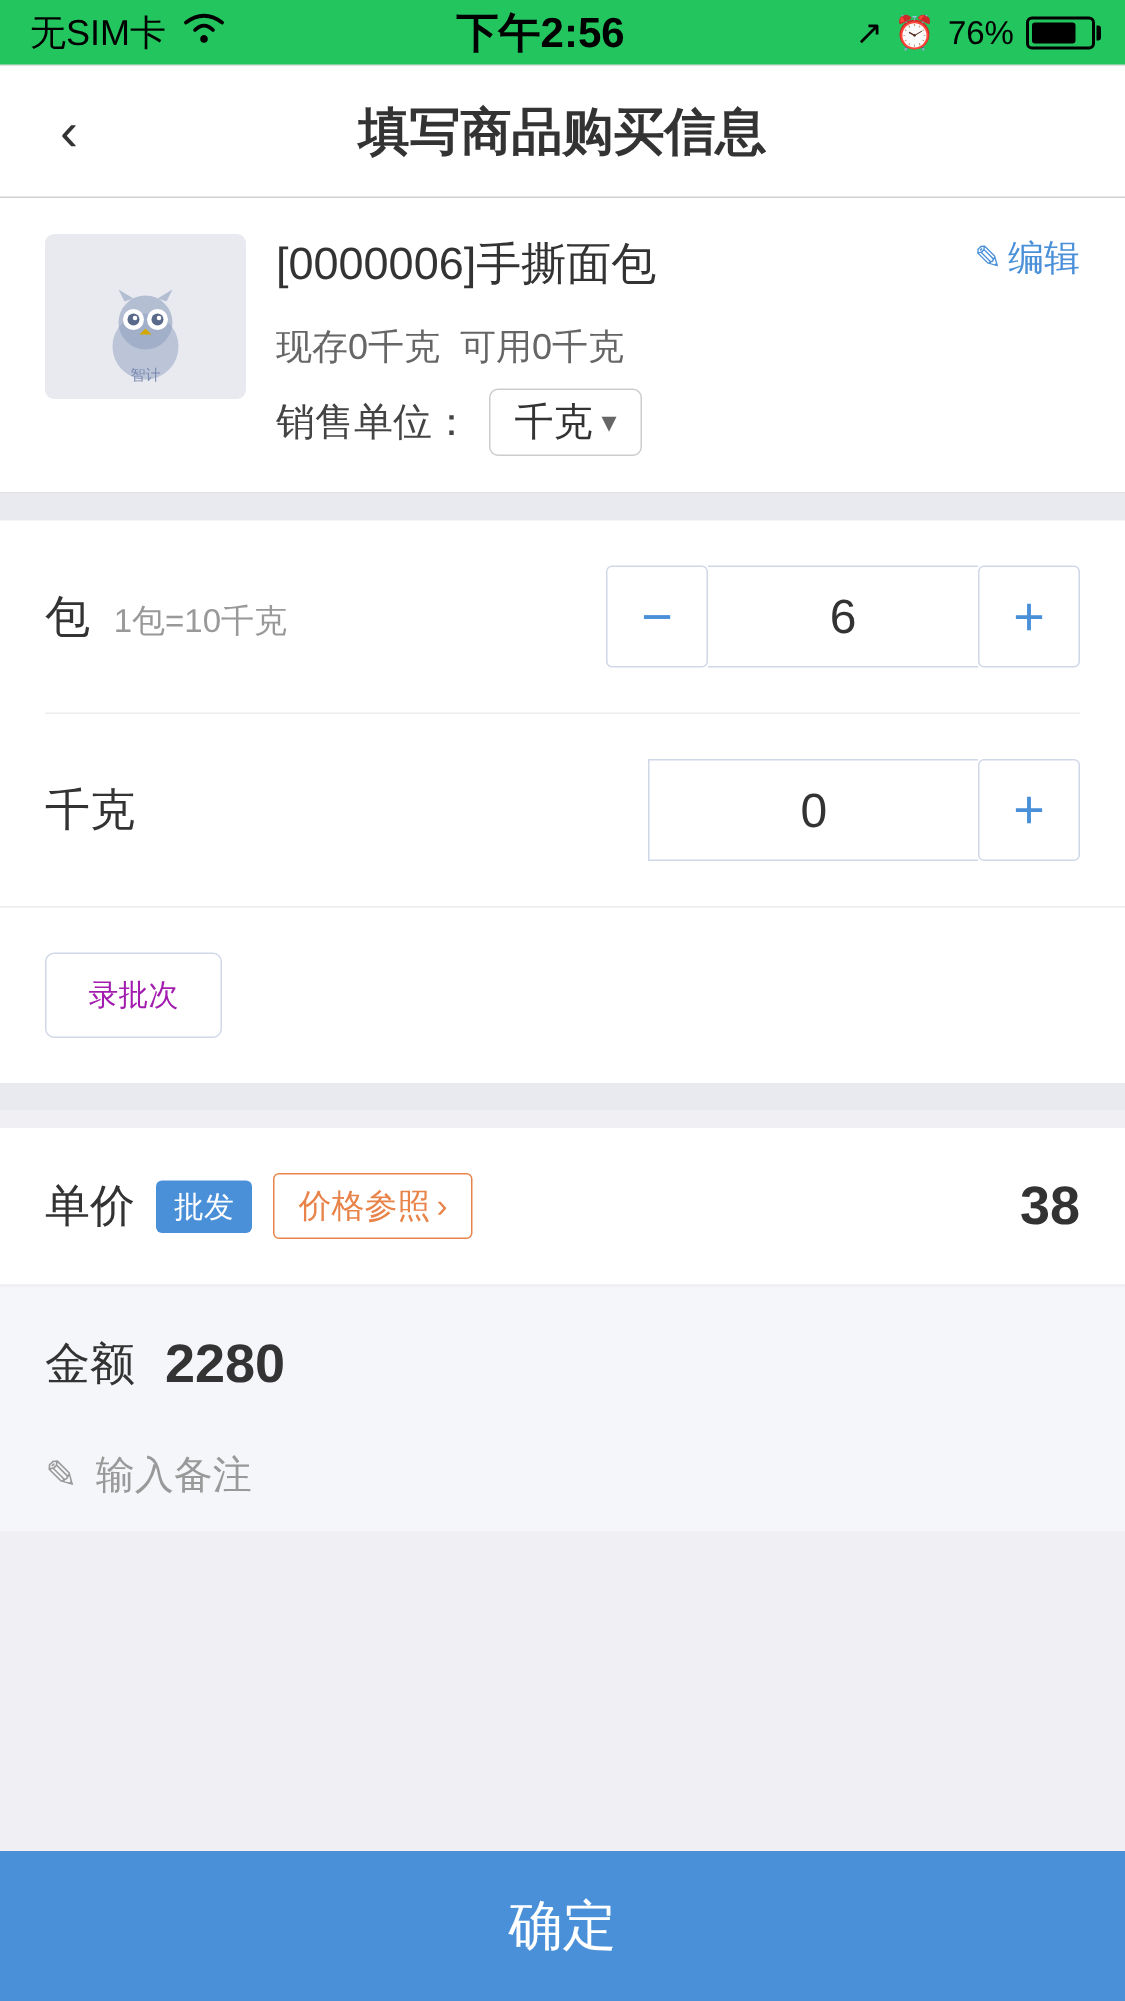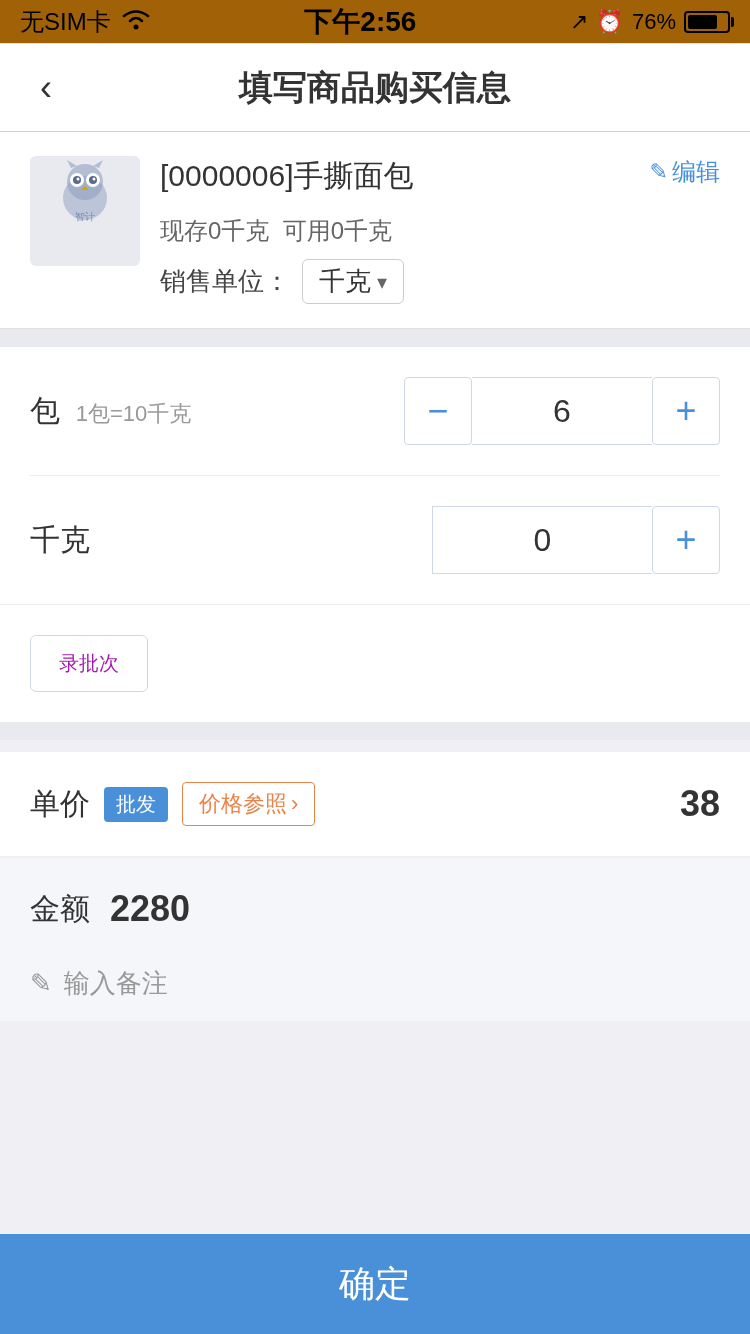--- a/index.html
+++ b/index.html
@@ -10,21 +10,21 @@
       font-family: -apple-system, 'PingFang SC', 'Helvetica Neue', Arial, sans-serif;
       background: #efeff4;
       font-size: 28px;
       color: #333;
     }
 
     
     .status-bar {
       width: 750px;
       height: 44px;
-      background: #a16207;
+      background: #22c55e;
       display: flex;
       align-items: center;
       justify-content: space-between;
       padding: 0 20px;
       font-size: 24px;
       color: #000;
       border-bottom: 1px solid #e0e0e0;
     }
     .status-left { display: flex; align-items: center; gap: 10px; }
     .status-center { font-weight: 600; font-size: 28px; }
@@ -71,26 +71,26 @@
     
     .product-card {
       background: #fff;
       padding: 24px 30px;
       display: flex;
       align-items: flex-start;
       gap: 20px;
       border-bottom: 1px solid #e0e0e0;
     }
     .product-image {
-      width: 110px;
+      width: 134px;
       height: 110px;
       background: #e8eaf0;
       border-radius: 6px;
       display: flex;
-      align-items: flex-start;
+      align-items: flex-end;
       justify-content: center;
       flex-shrink: 0;
     }
     .owl-logo {
       font-size: 36px;
       color: #7a8ab0;
     }
     .product-info { flex: 1; }
     .product-name-row {
       display: flex;

